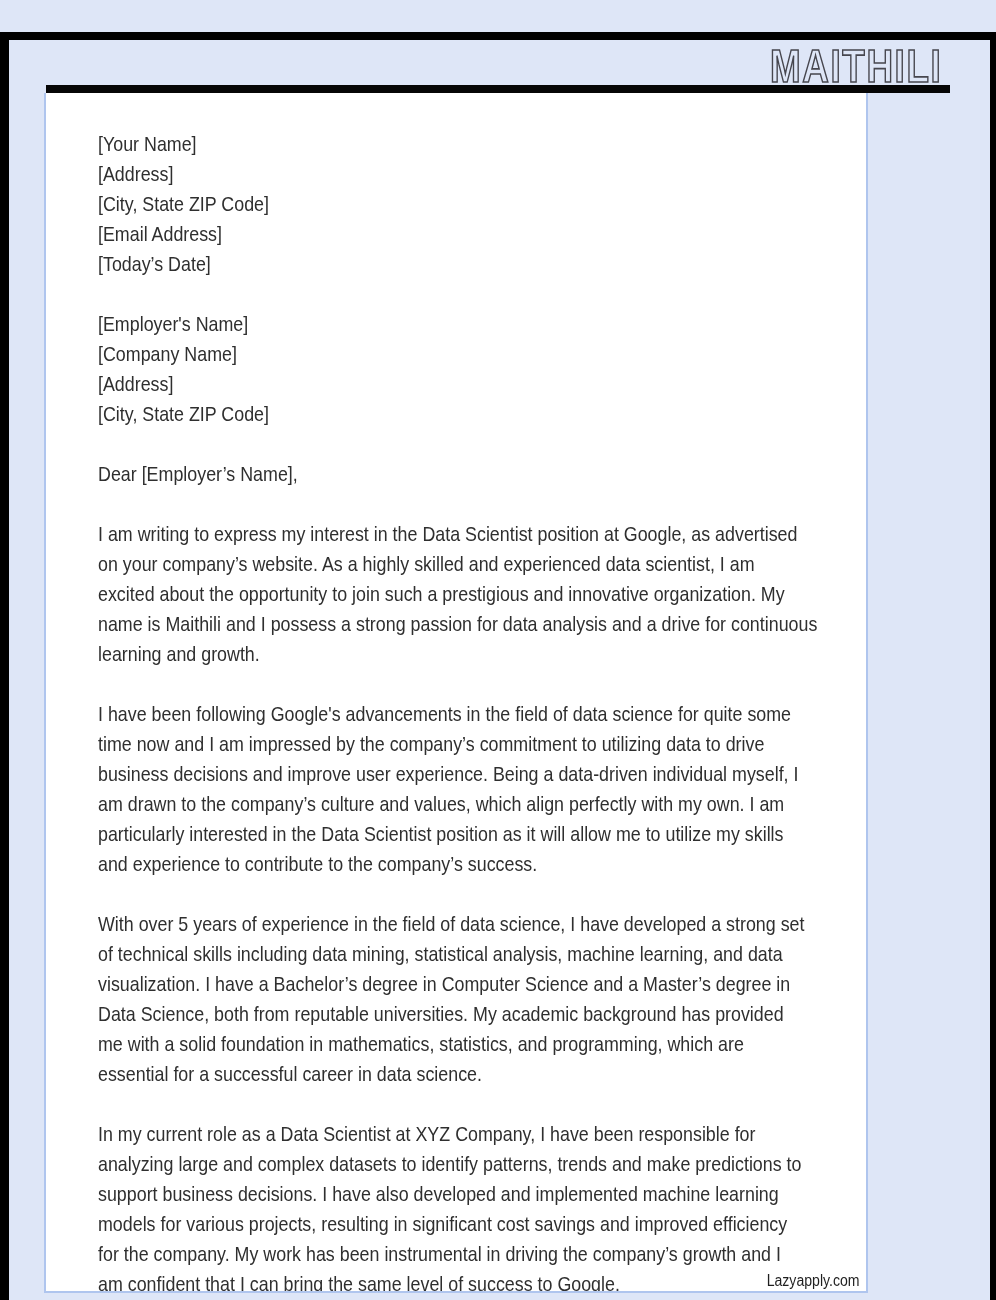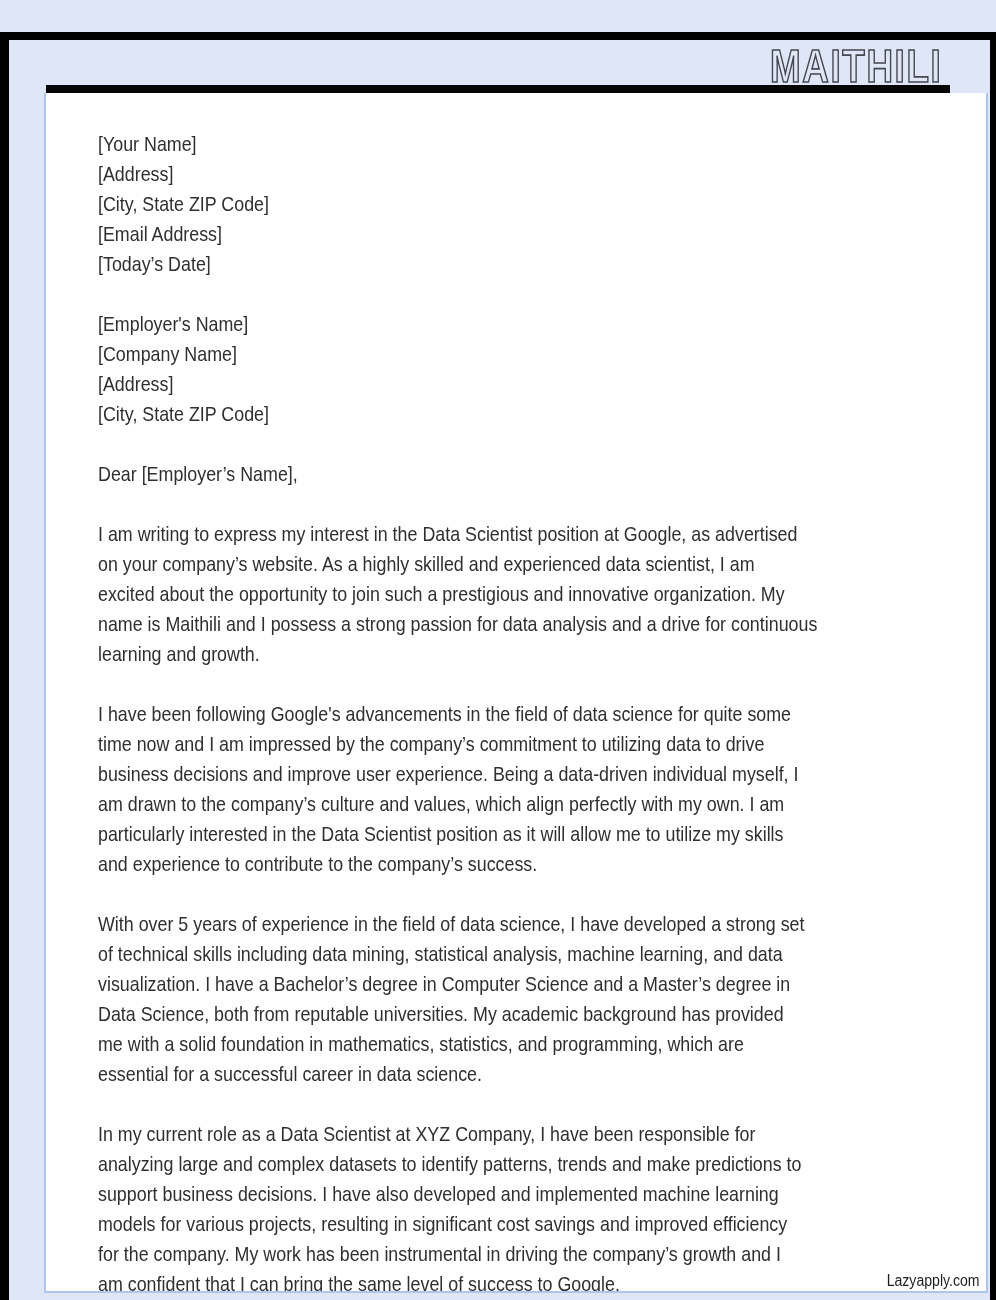--- a/index.html
+++ b/index.html
@@ -33,21 +33,21 @@
   }
   .topbar {
     position: absolute;
     left: 37px; top: 45px;
     width: 904px; height: 8px;
     background: var(--bar-black, #060606);
   }
   .page {
     position: absolute;
     left: 35px; top: 53px;
-    width: 944px; height: 1200px;
+    width: 824px; height: 1200px;
     box-sizing: border-box;
     background: #ffffff;
     border: 2px solid var(--page-border, #afc5ee);
     border-top: none;
     padding: 36px 0 0 52px;
     overflow: hidden;
   }
   .letter-body {
     width: 1100px;
     transform: scaleX(0.85);

